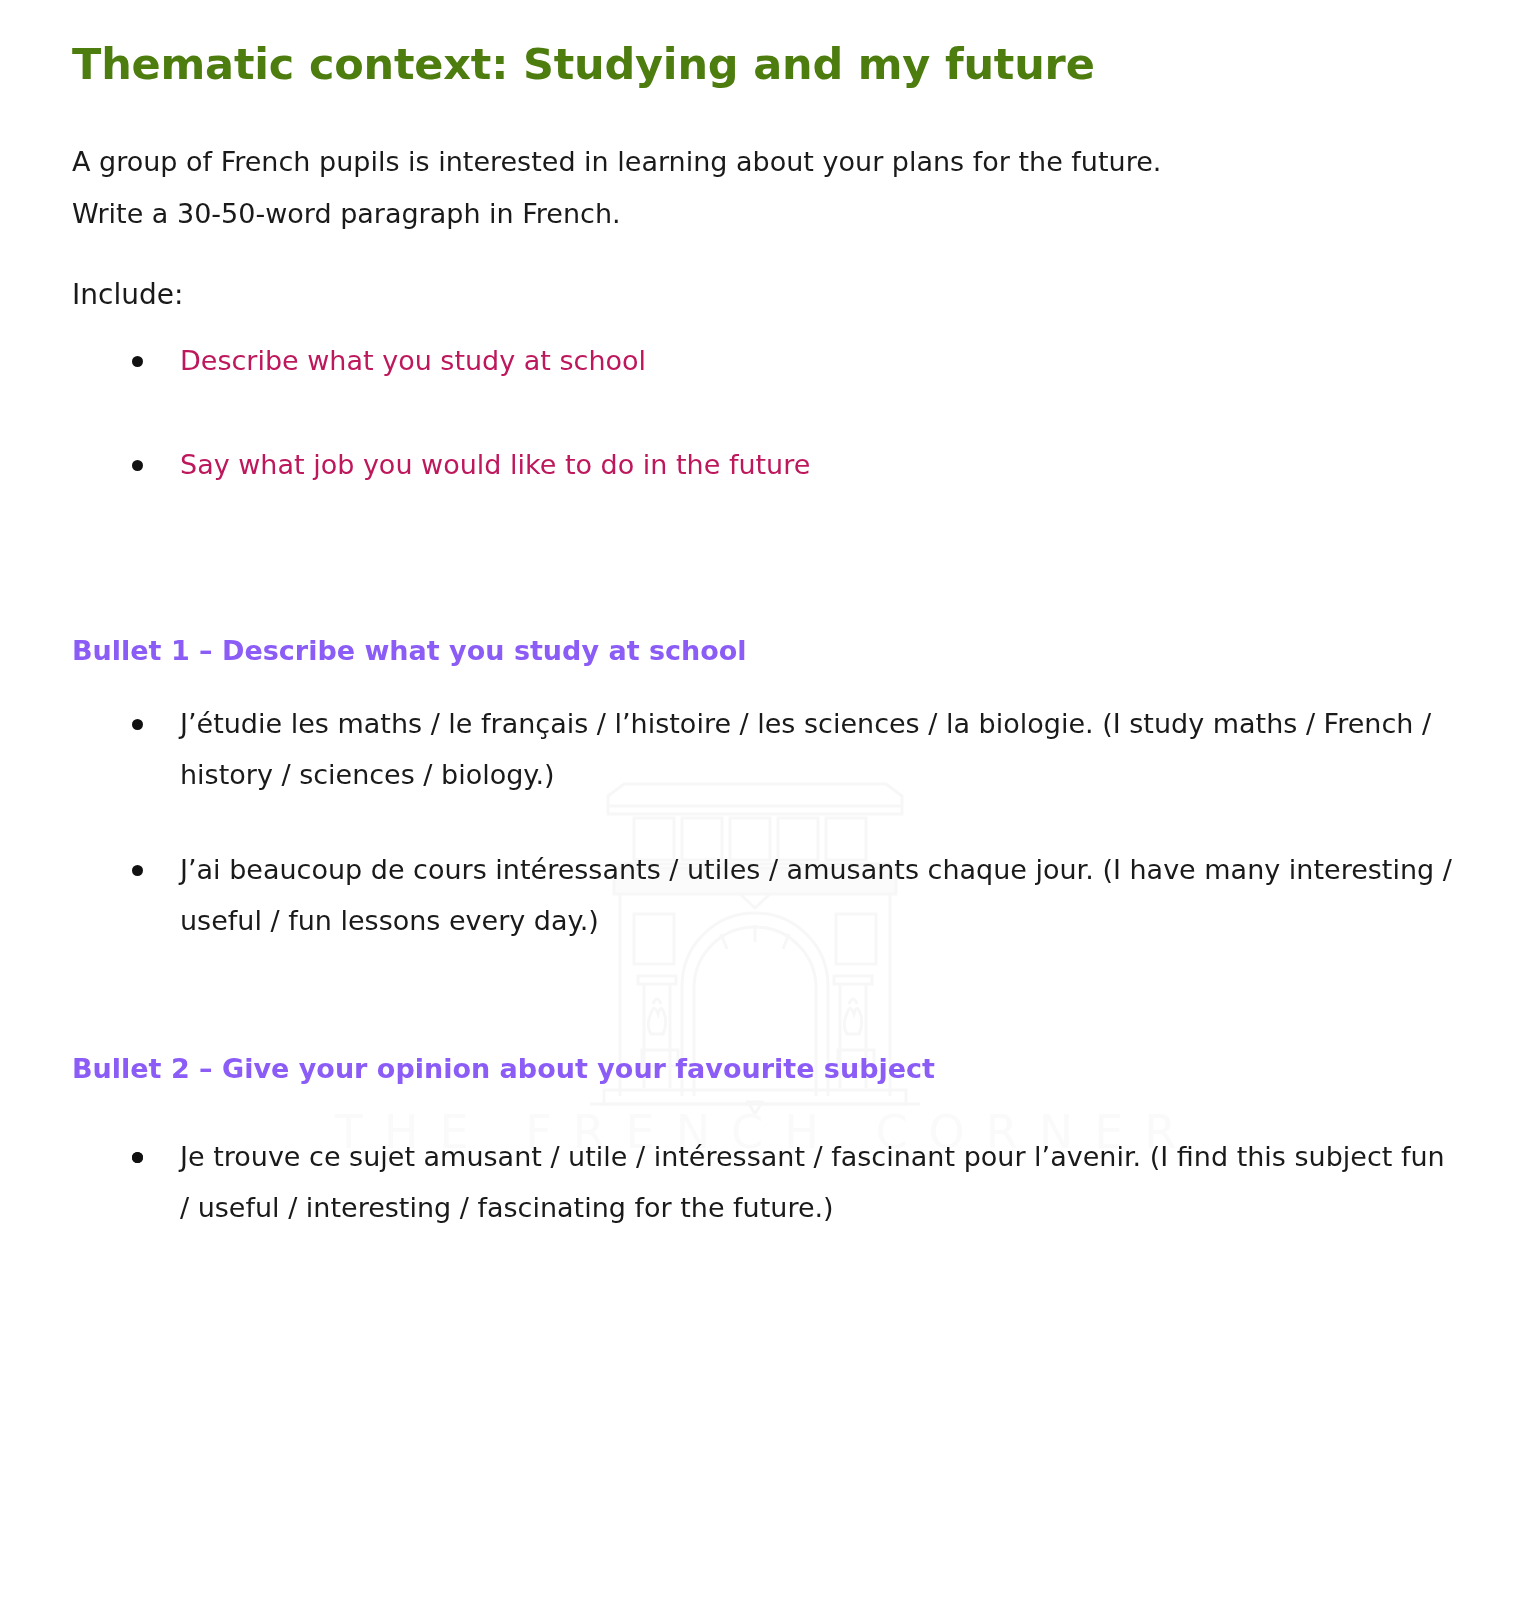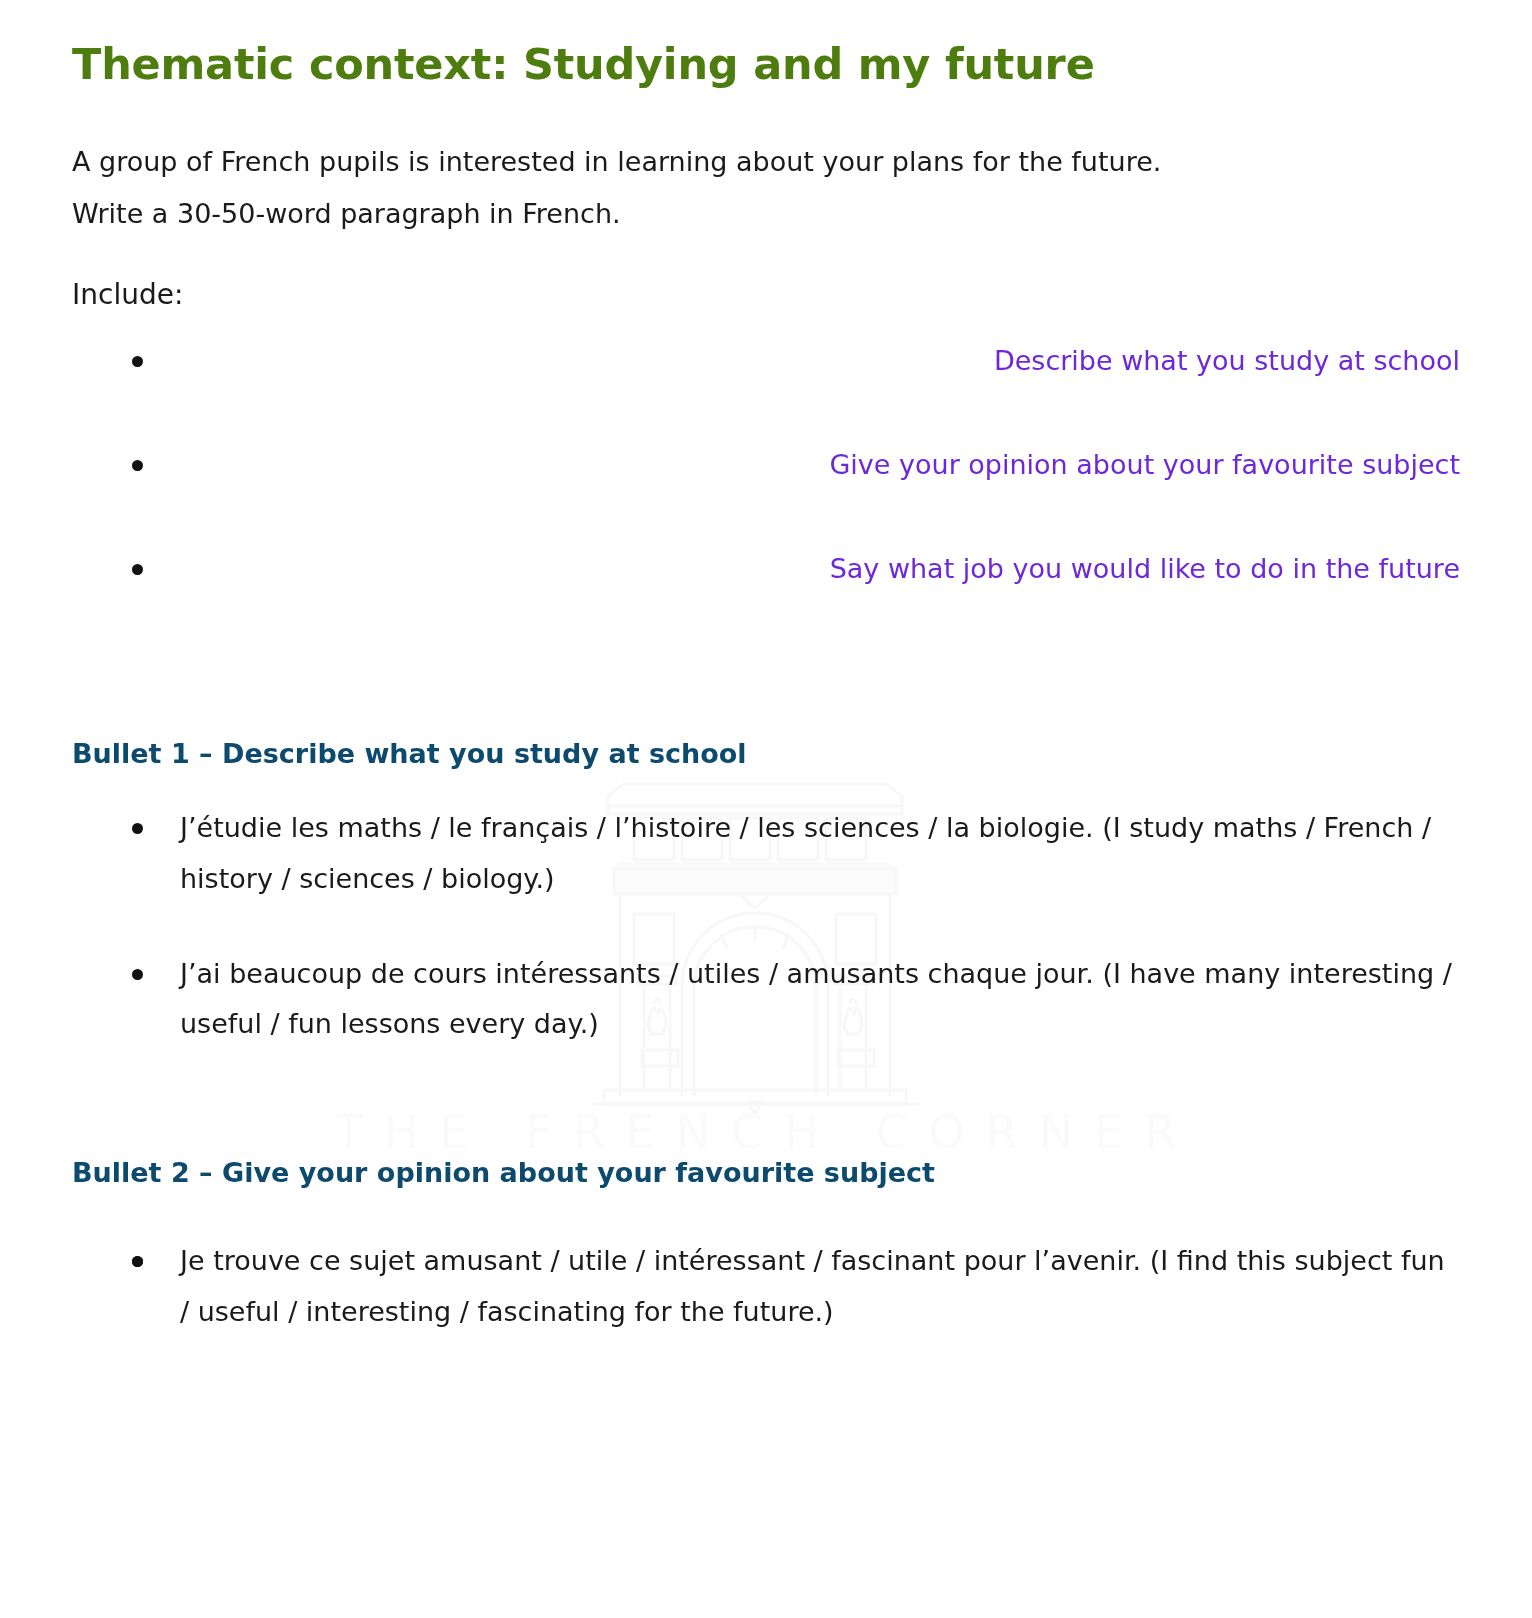--- a/index.html
+++ b/index.html
@@ -87,39 +87,38 @@
     list-style: none;
     margin: 22px 0 0 0;
     padding: 0;
   }
   ul.task-list > li {
     position: relative;
     padding-left: 108px;
     font-size: 27px;
     line-height: 1.55;
     margin-bottom: 62px;
-    color: #6d28d9;
-    text-align: right;
+    color: #be185d;
   }
   ul.task-list > li:last-child { margin-bottom: 12px; }
   ul.task-list > li .bullet-dot {
     position: absolute;
     left: 60px;
     top: 16px;
     width: 11px;
     height: 11px;
     border-radius: 50%;
     background: #111111;
   }
 
   .section-block { margin-top: 0; }
   .section-heading {
     font-size: 27px;
     font-weight: 700;
-    color: #0c4a6e;
+    color: #8b5cf6;
     line-height: 1.4;
   }
   #section-1 { margin-top: 146px; }
   #section-2 { margin-top: 104px; }
 
   ul.detail-list {
     list-style: none;
     margin: 30px 0 0 0;
     padding: 0;
   }
@@ -211,24 +210,20 @@
 
   <div class="include-label">Include:</div>
 
   <ul class="task-list">
     <li>
       <span class="bullet-dot"></span>
       <span>Describe what you study at school</span>
     </li>
     <li>
       <span class="bullet-dot"></span>
-      <span>Give your opinion about your favourite subject</span>
-    </li>
-    <li>
-      <span class="bullet-dot"></span>
       <span>Say what job you would like to do in the future</span>
     </li>
   </ul>
 
   <div class="section-block" id="section-1">
     <div class="section-heading">Bullet 1 – Describe what you study at school</div>
     <ul class="detail-list">
       <li>
         <span class="bullet-dot"></span>
         <span>J’étudie les maths / le français / l’histoire / les sciences / la biologie. (I study maths / French / history / sciences / biology.)</span>

